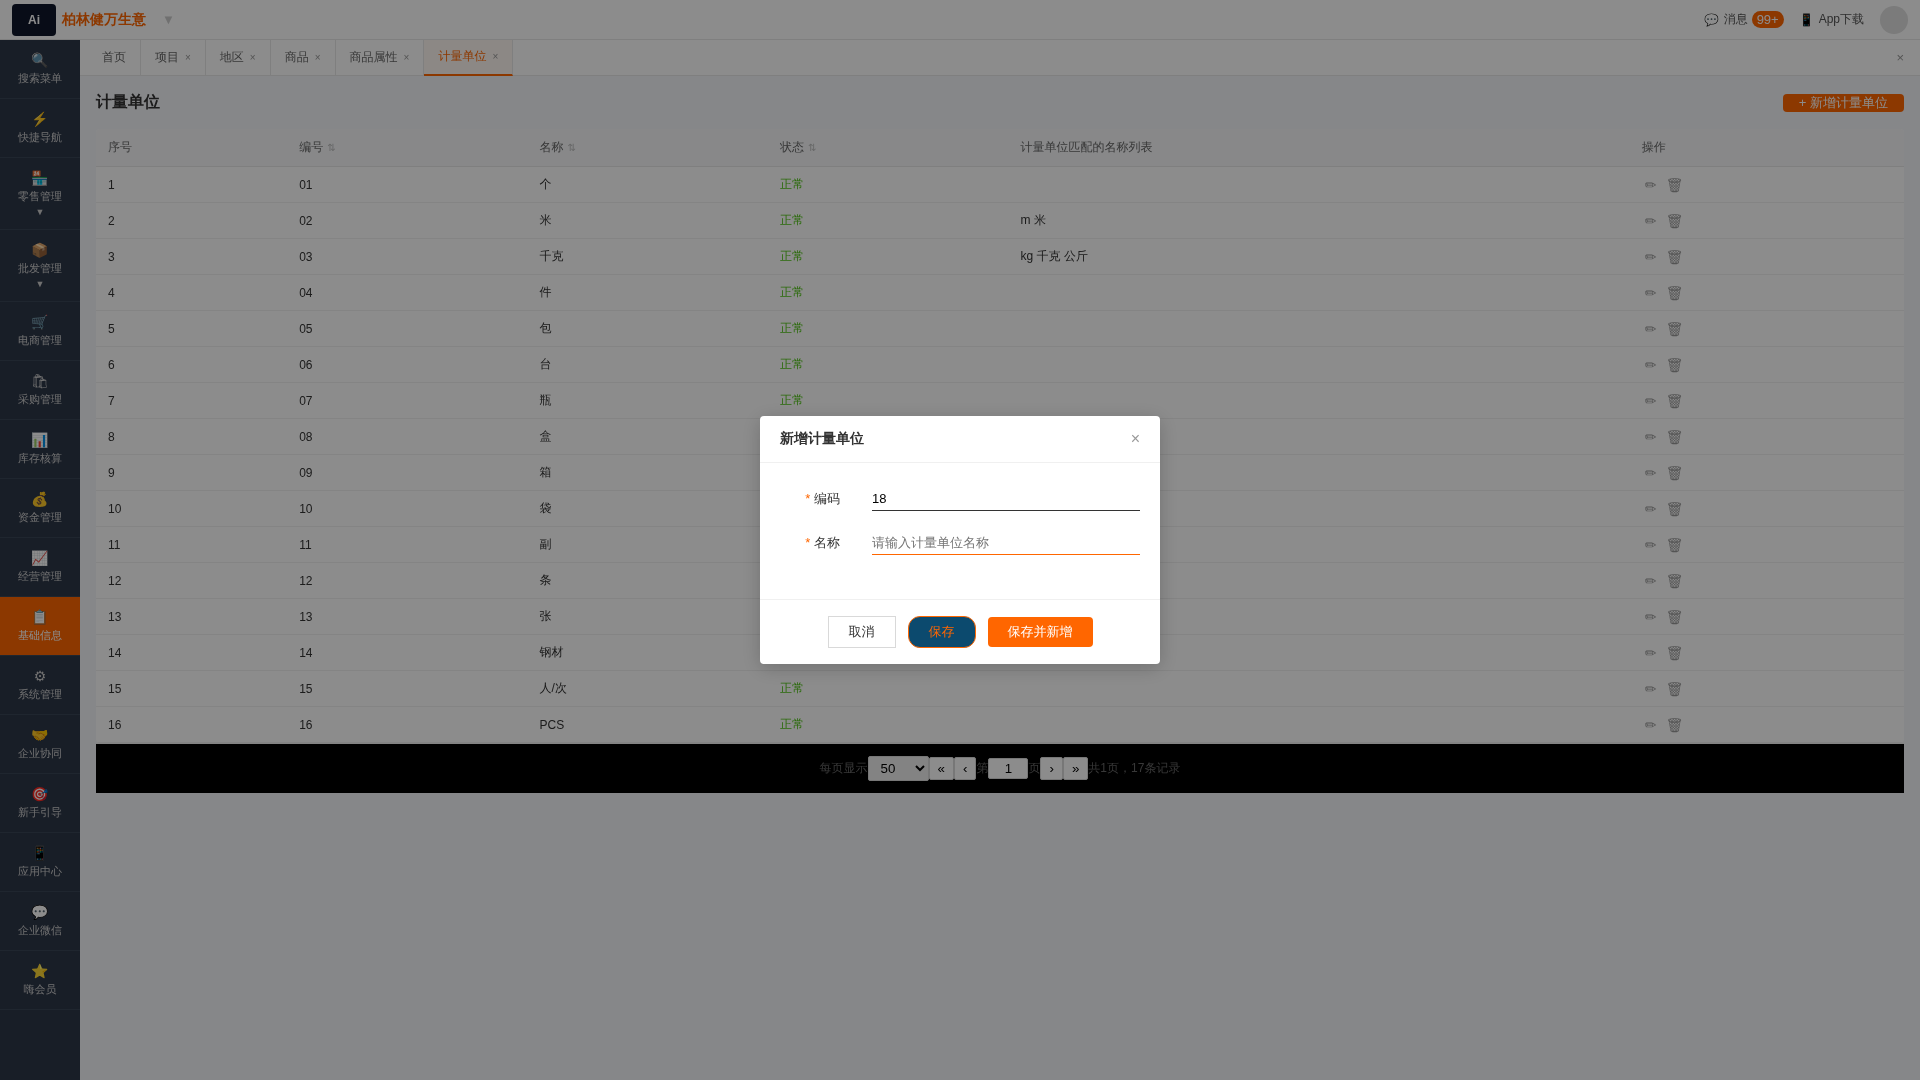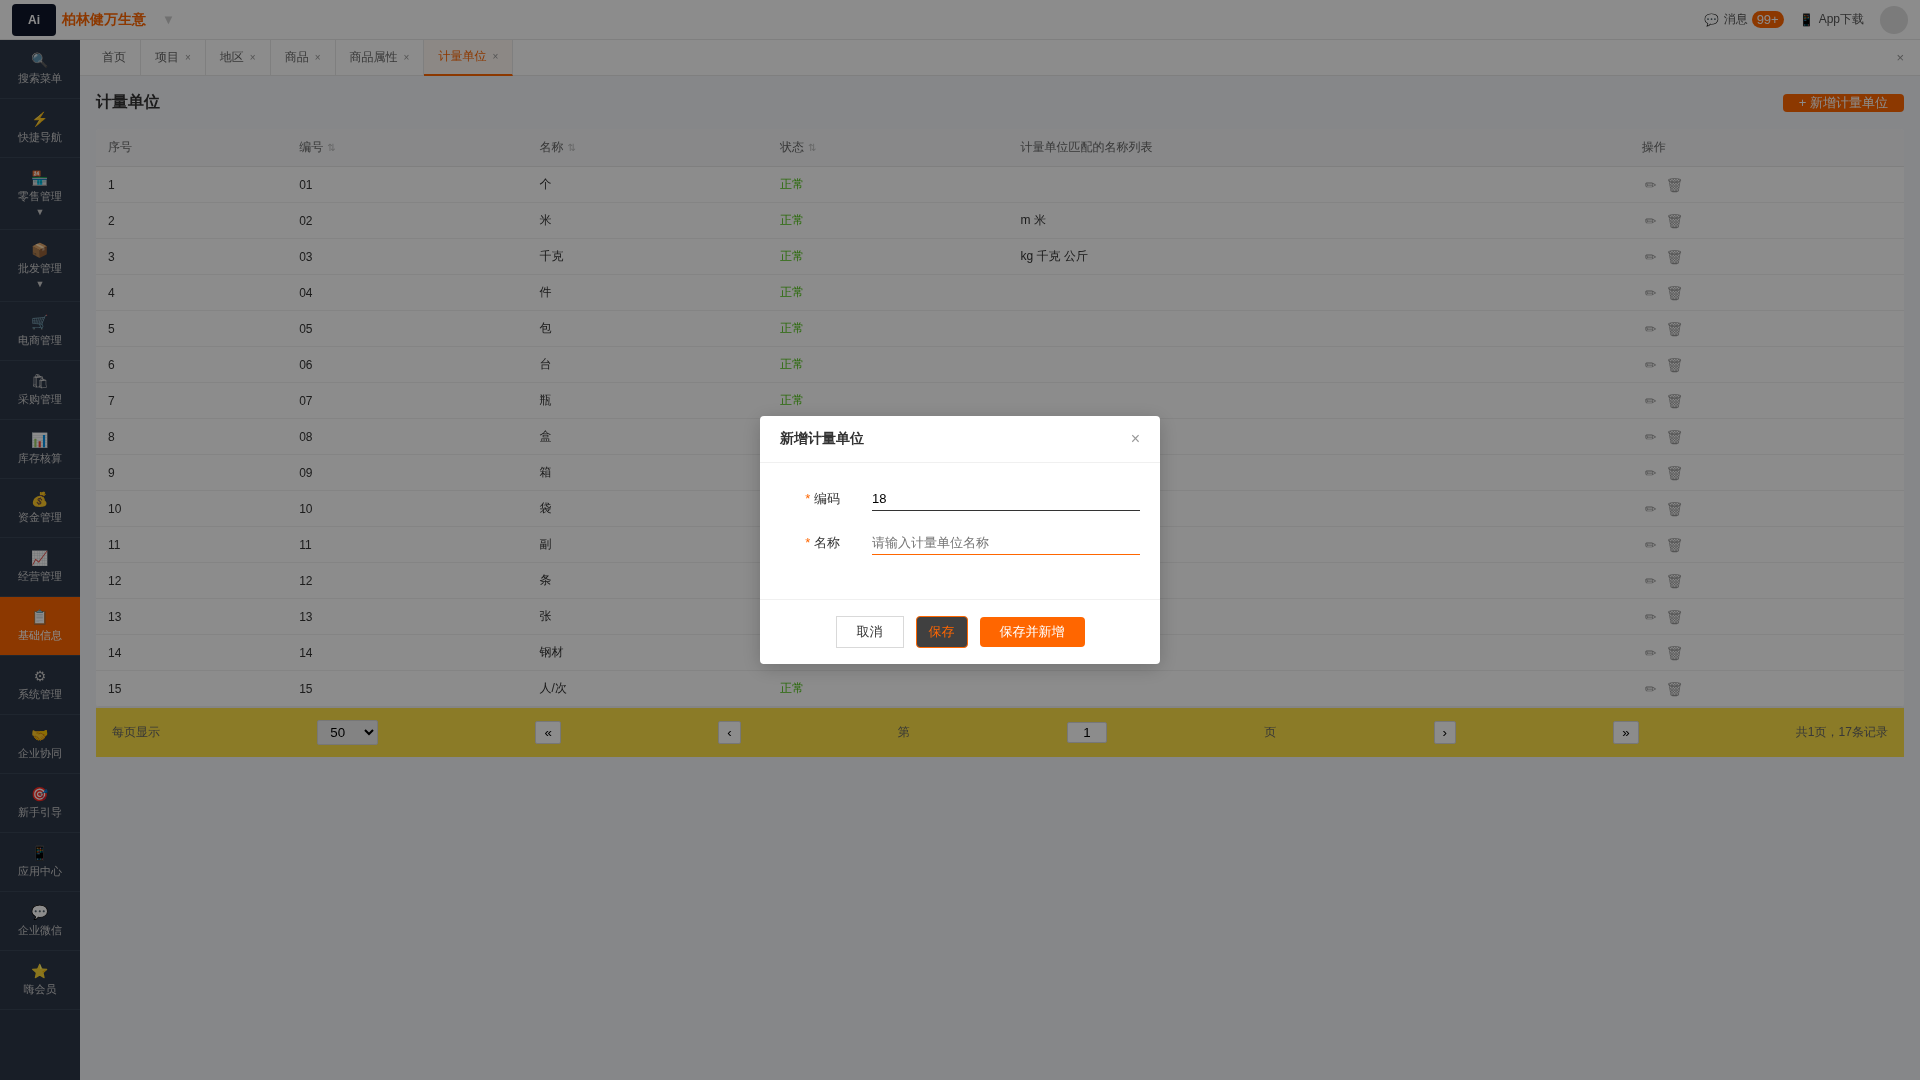--- a/index.html
+++ b/index.html
@@ -44,39 +44,39 @@
     
     .table-container { background: #fff; border-radius: 4px; overflow: hidden; }
     table { width: 100%; border-collapse: collapse; }
     th { background: #f7f8fa; color: #666; font-weight: normal; padding: 10px 12px; text-align: left; border-bottom: 1px solid #e8e8e8; font-size: 12px; white-space: nowrap; }
     td { padding: 9px 12px; border-bottom: 1px solid #f0f0f0; font-size: 12px; color: #333; }
     .status-normal { color: #52c41a; }
     .sort-icon { color: #bbb; margin-left: 4px; font-size: 10px; }
     .action-btn { color: #999; cursor: pointer; margin: 0 3px; font-size: 14px; }
 
     
-    .pagination { display: flex; align-items: center; justify-content: space-between; padding: 12px 16px; gap: 0; background: #fde047; border-top: 1px solid #f0f0f0; font-size: 12px; color: #666; }
+    .pagination { display: flex; align-items: center; justify-content: center; padding: 12px 16px; gap: 0; background: #000000; border-top: 1px solid #f0f0f0; font-size: 12px; color: #666; }
     .pagination-btn { border: 1px solid #d9d9d9; background: #fff; padding: 3px 8px; cursor: pointer; border-radius: 2px; }
     .pagination-input { width: 40px; border: 1px solid #d9d9d9; text-align: center; padding: 2px 4px; border-radius: 2px; }
     .page-size-select { border: 1px solid #d9d9d9; padding: 3px 8px; border-radius: 2px; }
 
     
     .modal-overlay { position: fixed; top: 0; left: 0; width: 100%; height: 100%; background: rgba(0,0,0,0.45); display: flex; align-items: center; justify-content: center; z-index: 1000; }
     .modal { background: #fff; border-radius: 4px; width: 400px; box-shadow: 0 4px 20px rgba(0,0,0,0.2); }
     .modal-header { display: flex; align-items: center; justify-content: space-between; padding: 14px 20px; border-bottom: 1px solid #f0f0f0; }
     .modal-title { font-size: 14px; font-weight: bold; color: #333; }
     .modal-close { cursor: pointer; color: #999; font-size: 16px; line-height: 1; }
     .modal-body { padding: 24px 20px; }
     .form-item { display: flex; align-items: center; margin-bottom: 20px; gap: 24px; }
     .form-label { width: 60px; text-align: right; margin-right: 8px; font-size: 13px; color: #333; flex-shrink: 0; }
     .form-input { flex: 1; border: none; border-bottom: 1px solid #d9d9d9; padding: 4px 0; font-size: 13px; outline: none; }
     .form-input.active-input { border-bottom-color: #f60; }
     .modal-footer { display: flex; align-items: center; justify-content: center; gap: 12px; padding: 16px 20px; border-top: 1px solid #f0f0f0; }
     .btn-cancel { border: 1px solid #d9d9d9; background: #fff; padding: 6px 20px; border-radius: 0; cursor: pointer; font-size: 13px; color: #333; }
-    .btn-save { border: 1px solid #f60; background: #404040; color: #f60; padding: 6px 12px; border-radius: 4px; cursor: pointer; font-size: 13px; }
+    .btn-save { border: 1px solid #f60; background: #0c4a6e; color: #f60; padding: 6px 20px; border-radius: 12px; cursor: pointer; font-size: 13px; }
     .btn-save-new { background: #f60; color: #fff; border: none; padding: 6px 20px; border-radius: 4px; cursor: pointer; font-size: 13px; }
   </style>
 </head>
 <body>
 
 <div class="header">
   <div class="header-left">
     <div class="logo-area">
       <div class="logo-icon">Ai</div>
       <span class="logo-text">柏林健万生意</span>
@@ -372,20 +372,31 @@
     <td>15</td>
     <td>15</td>
     <td>人/次</td>
     <td><span class="status-normal">正常</span></td>
     <td></td>
     <td>
       <span class="action-btn">✏</span>
       <span class="action-btn">🗑</span>
     </td>
   </tr>
+              <tr>
+    <td>16</td>
+    <td>16</td>
+    <td>PCS</td>
+    <td><span class="status-normal">正常</span></td>
+    <td></td>
+    <td>
+      <span class="action-btn">✏</span>
+      <span class="action-btn">🗑</span>
+    </td>
+  </tr>
             </tbody>
         </table>
       </div>
 
       <div class="pagination">
         <span>每页显示</span>
         <select class="page-size-select">
           <option>50</option>
           <option>10</option>
           <option>20</option>

